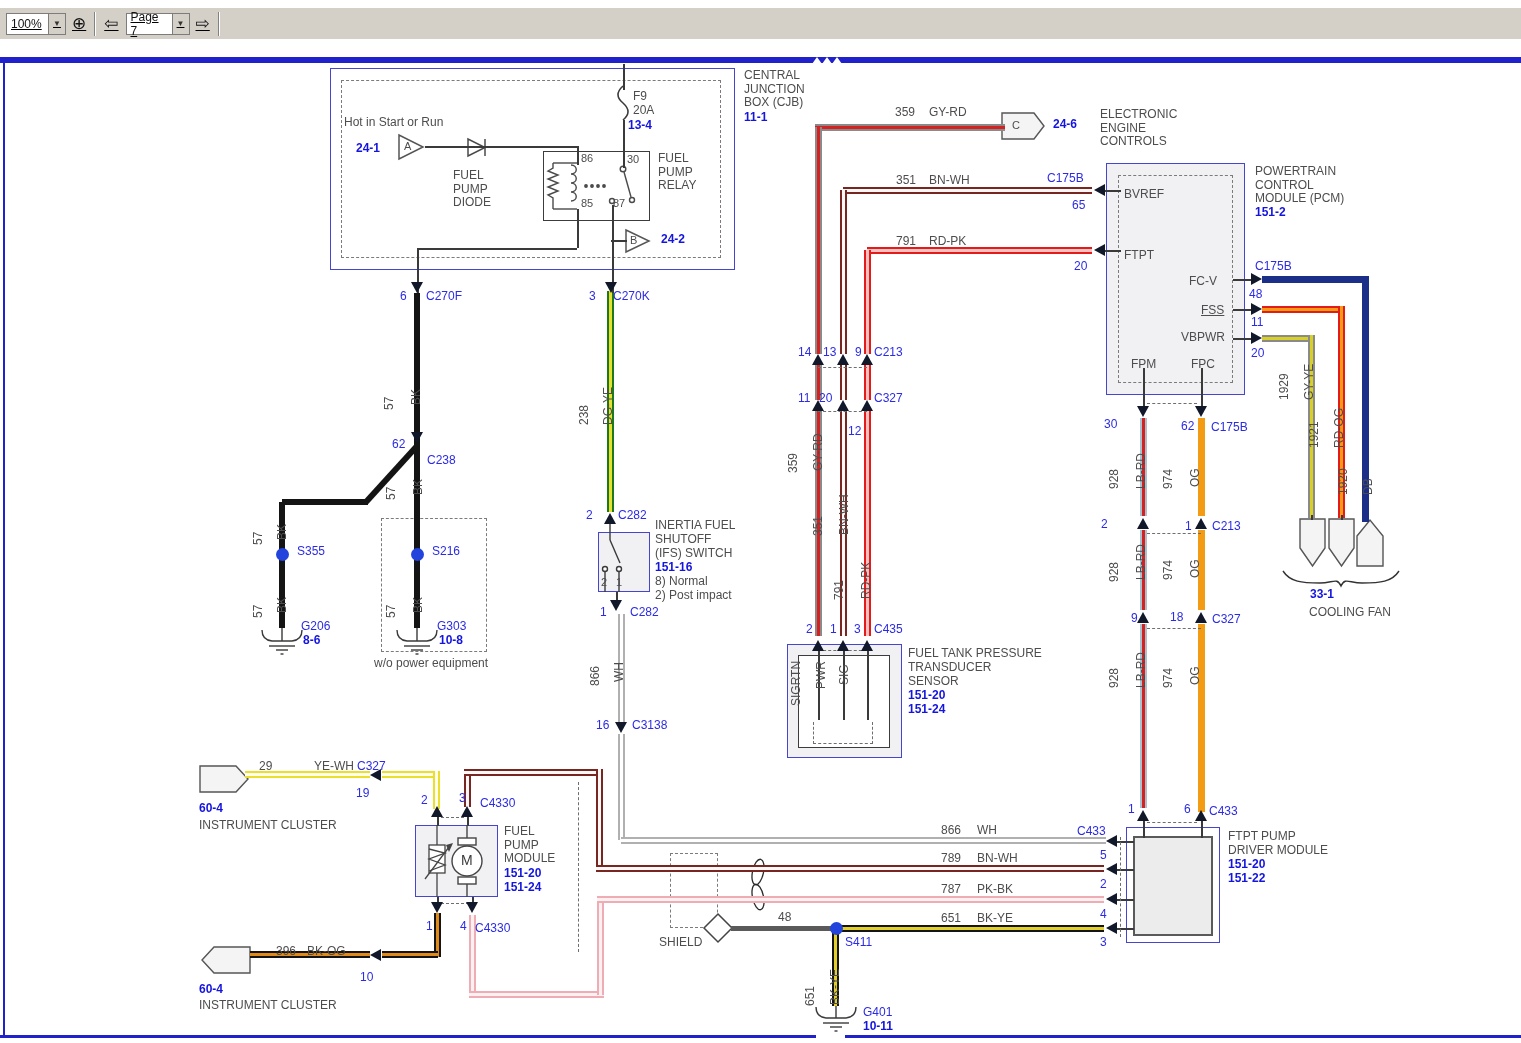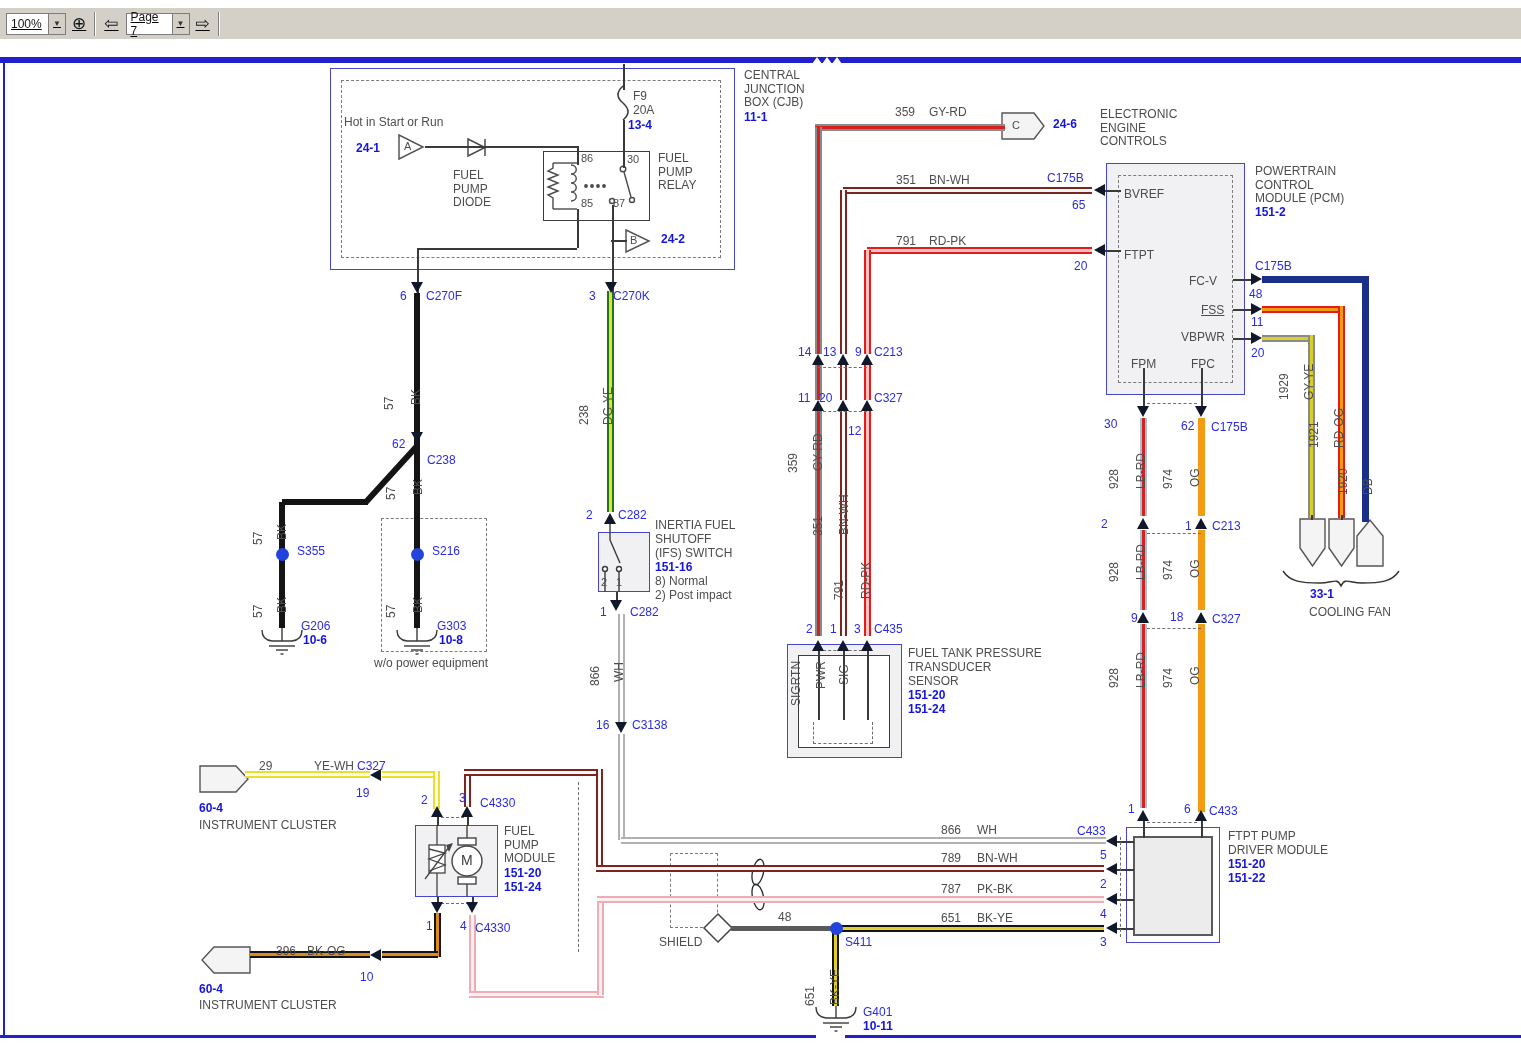--- a/index.html
+++ b/index.html
@@ -371,21 +371,21 @@
       <div class="lb g" style="left: 908px; top: 661px;">TRANSDUCER</div>
       <div class="lb g" style="left: 908px; top: 675px;">SENSOR</div>
       <div class="lb bb" style="left: 908px; top: 689px;">151-20</div>
       <div class="lb bb" style="left: 908px; top: 703px;">151-24</div>
       <div class="lb b" style="left: 400px; top: 290px;">6</div>
       <div class="lb b" style="left: 426px; top: 290px;">C270F</div>
       <div class="lb b" style="left: 392px; top: 438px;">62</div>
       <div class="lb b" style="left: 427px; top: 438px; margin-top: 16px;">C238</div>
       <div class="lb b" style="left: 297px; top: 545px;">S355</div>
       <div class="lb b" style="left: 301px; top: 620px;">G206</div>
-      <div class="lb bb" style="left: 303px; top: 634px;">10-6</div>
+      <div class="lb bb" style="left: 303px; top: 634px;">8-6</div>
       <div class="lb b" style="left: 432px; top: 545px;">S216</div>
       <div class="lb b" style="left: 437px; top: 620px;">G303</div>
       <div class="lb bb" style="left: 439px; top: 634px;">10-8</div>
       <div class="lb g" style="left: 374px; top: 657px;">w/o power equipment</div>
       <div class="lb b" style="left: 589px; top: 290px;">3</div>
       <div class="lb b" style="left: 613px; top: 290px;">C270K</div>
       <div class="lb b" style="left: 586px; top: 509px;">2</div>
       <div class="lb b" style="left: 618px; top: 509px;">C282</div>
       <div class="lb g" style="left: 655px; top: 519px;">INERTIA FUEL</div>
       <div class="lb g" style="left: 655px; top: 533px;">SHUTOFF</div>

